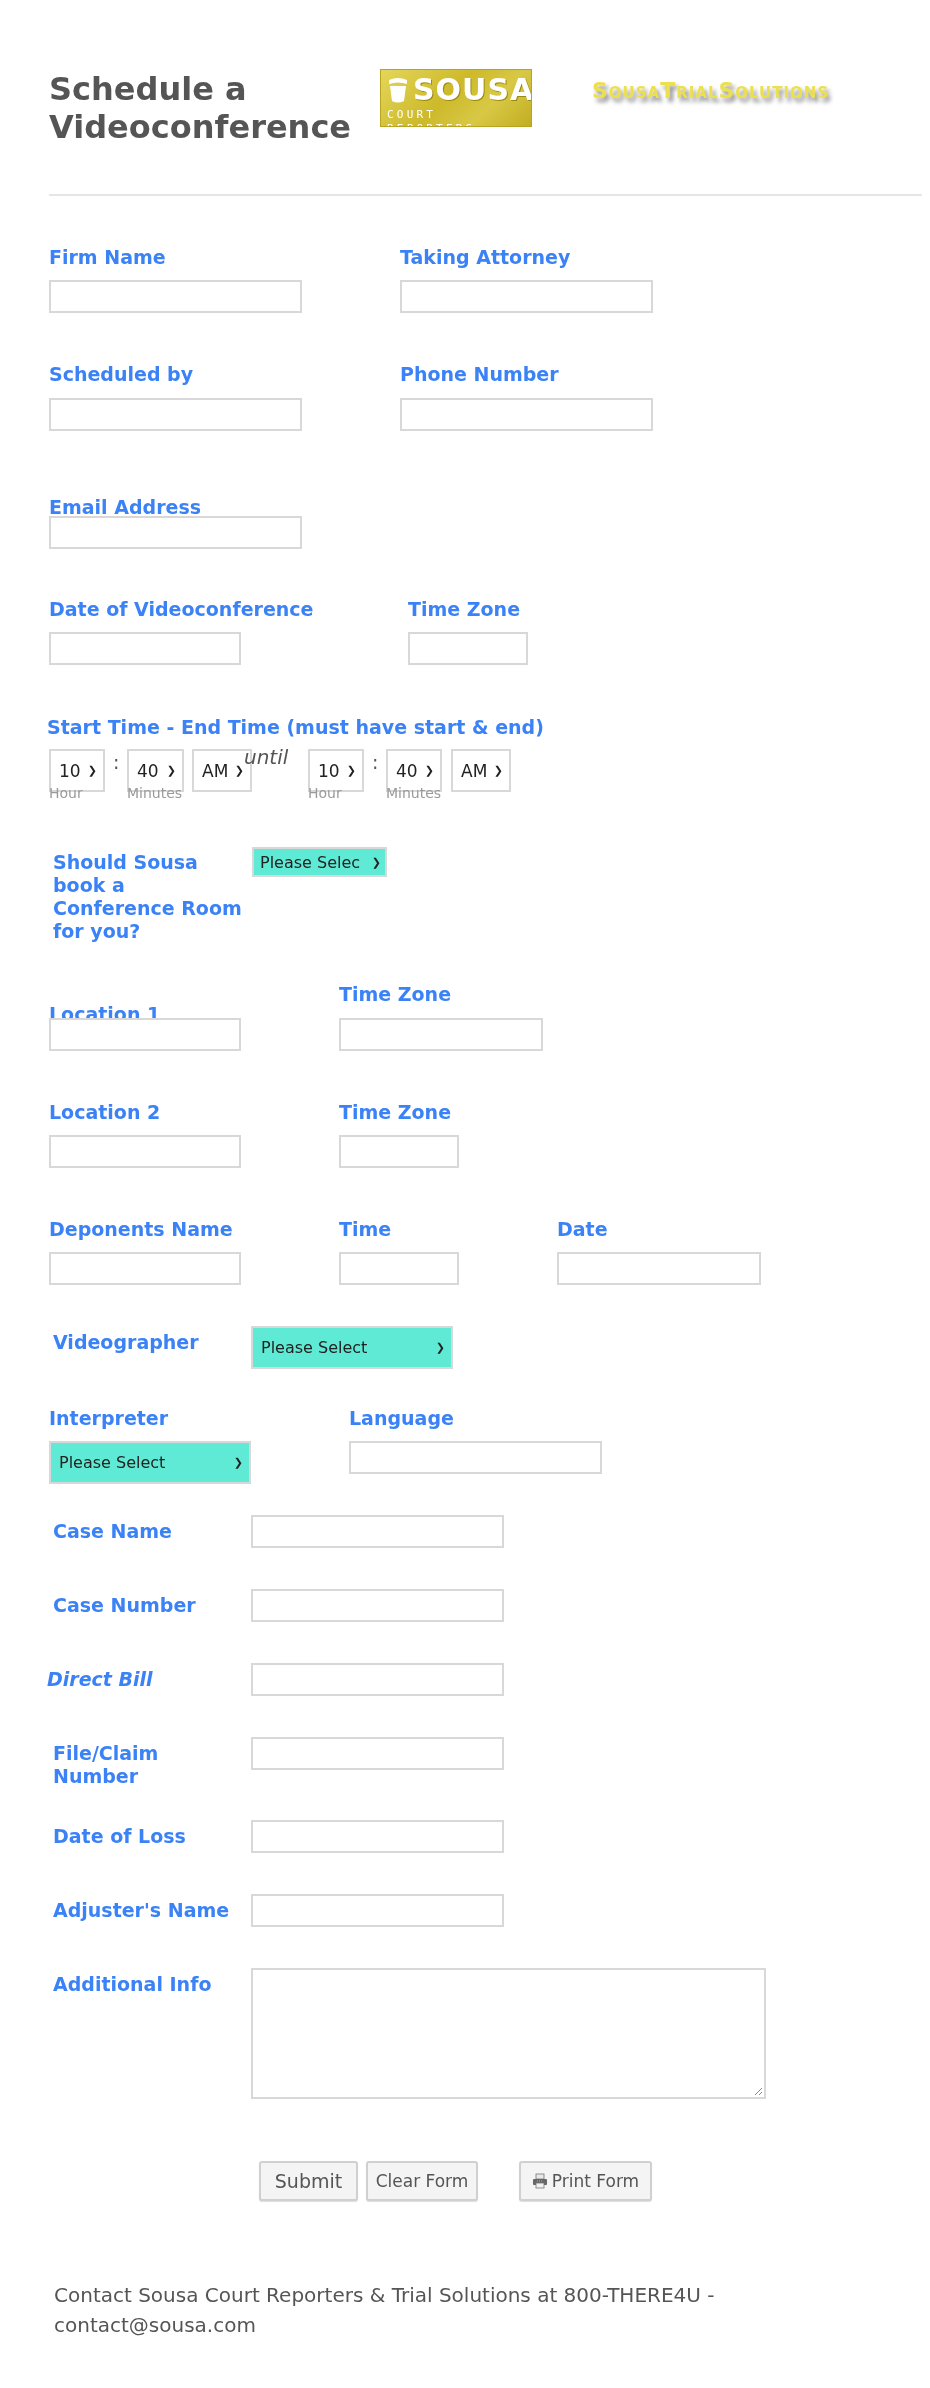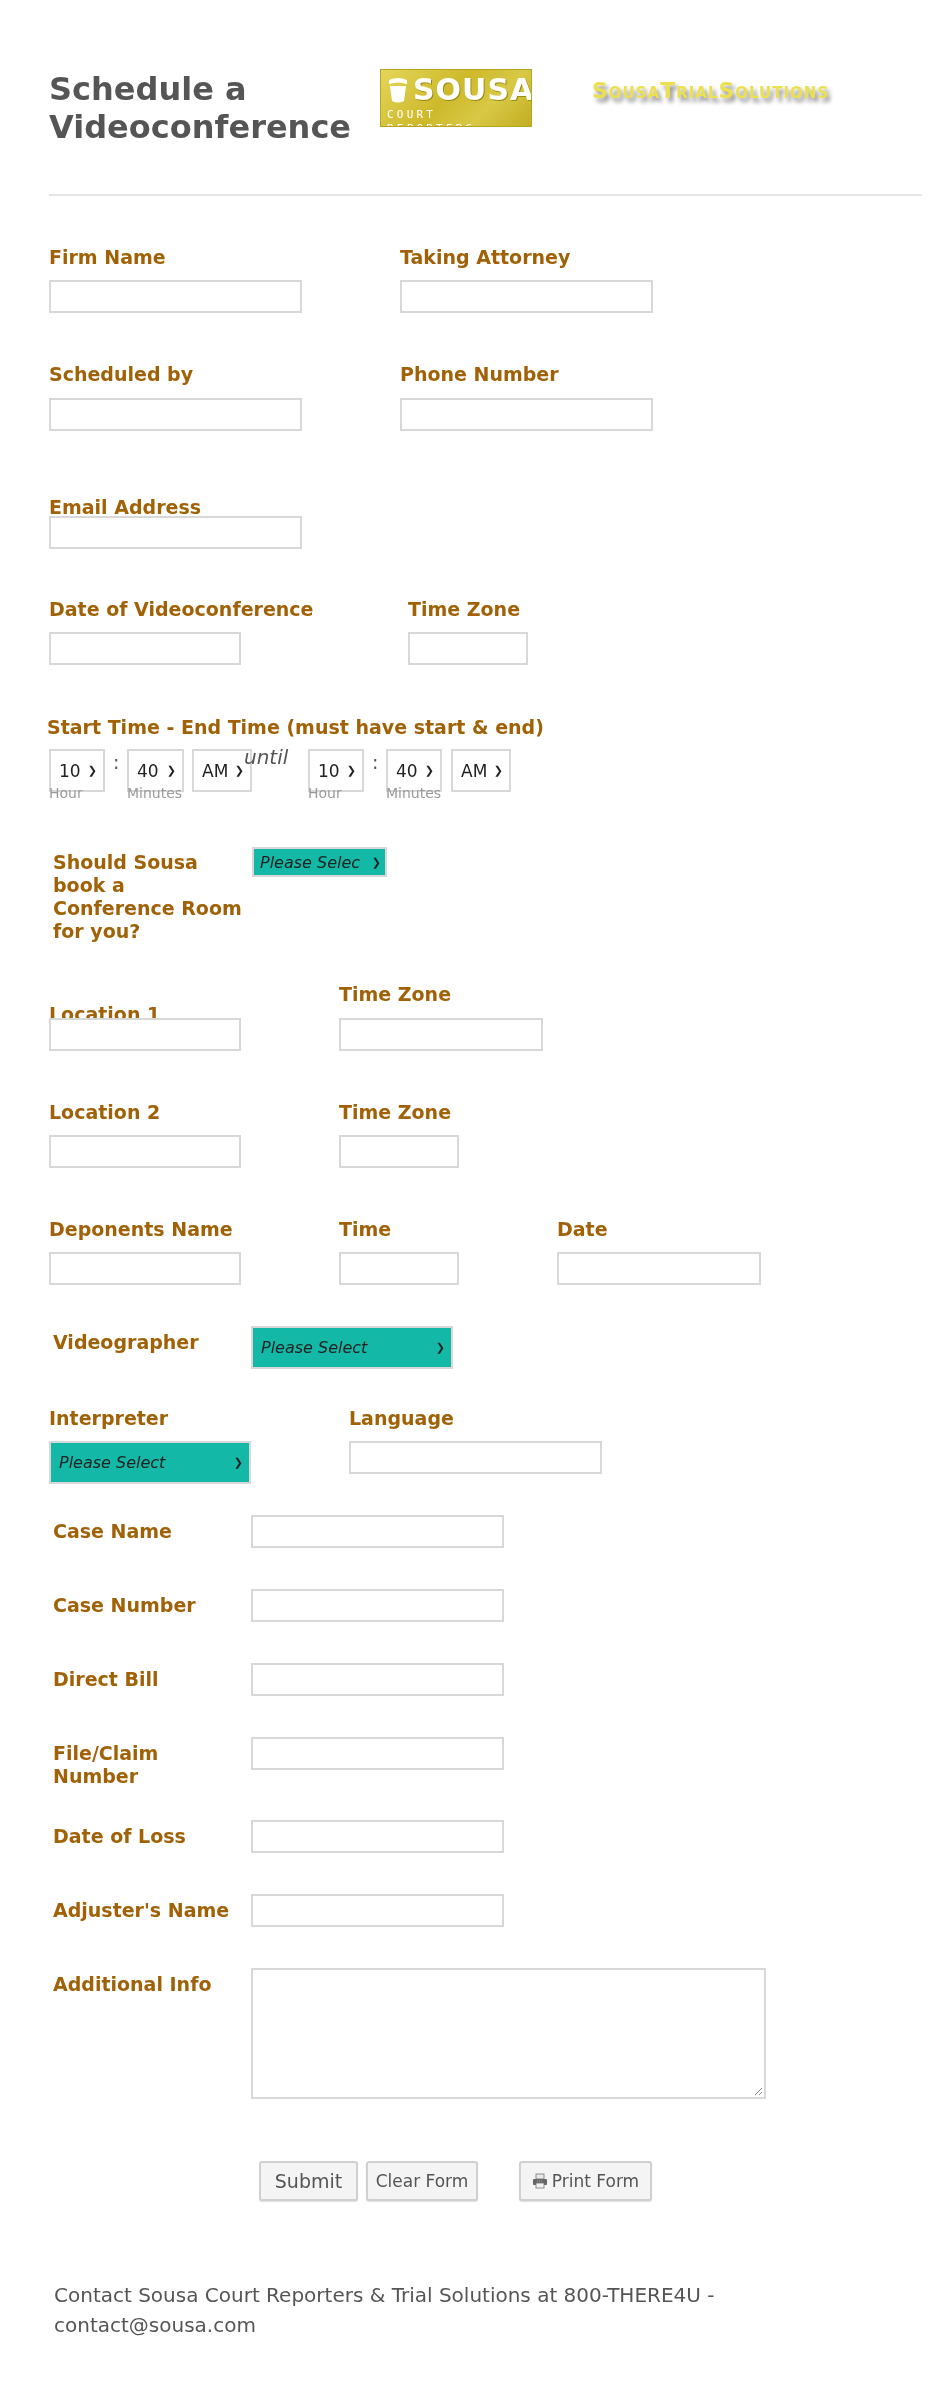--- a/index.html
+++ b/index.html
@@ -12,29 +12,29 @@
           border:1px solid #b8a41e; box-sizing:border-box; overflow:hidden; }
   .logo .cup { position:absolute; left:6px; top:6px; width:22px; height:28px; }
   .logo .sousa { position:absolute; left:32px; top:2px; font-size:30px; font-weight:bold; color:#ffffff;
                  letter-spacing:1px; font-family:"DejaVu Sans", sans-serif; line-height:36px;
                  text-shadow:1px 1px 0 #9b8a10; }
   .logo .court { position:absolute; left:6px; top:38px; font-size:11px; color:#ffffff; letter-spacing:3.2px;
                  font-family:"DejaVu Sans Mono", monospace; line-height:14px; }
   .tagline { left:592px; top:78px; font-size:22px; font-weight:bold; color:#ece04e; letter-spacing:1px;
              font-family:"DejaVu Sans", sans-serif; text-shadow:3px 4px 4px #8a8a8a; font-variant:small-caps; }
   .divider { left:49px; top:194px; width:873px; height:2px; background:#e6e6e6; }
-  .label { font-size:19px; font-weight:bold; color:#a16207; line-height:23px; white-space:nowrap; }
+  .label { font-size:19px; font-weight:bold; color:#3b82f6; line-height:23px; white-space:nowrap; }
   .label.wrap { white-space:normal; }
   .input { box-sizing:border-box; border:2px solid #d8d8d8; background:#fff; height:33px; }
   .textarea { box-sizing:border-box; border:2px solid #d8d8d8; background:#fff; }
   .resize { position:absolute; right:2px; bottom:2px; width:8px; height:8px; }
   .select { box-sizing:border-box; border:2px solid #d8d8d8; background:#fff; height:43px;
             font-size:17px; color:#222; display:flex; align-items:center; padding-left:8px; }
   .select .chev { margin-left:auto; margin-right:6px; font-size:11px; font-weight:bold; color:#222; }
-  .select.grey { background:#14b8a6; font-size:16px;font-style:italic; }
+  .select.grey { background:#5eead4; font-size:16px; }
   .sub { font-size:14px; color:#9a9a9a; }
   .sep { font-size:19px; color:#555; }
   .until { font-size:20px; color:#555; }
   .btn { box-sizing:border-box; border:2px solid #d0d0d0; border-radius:3px; background:#f4f4f4;
          height:40px; display:flex; align-items:center; justify-content:center; color:#555;
          font-size:17px; box-shadow:0 1px 1px #ddd; }
   .btn.submit { font-size:19px; }
   .printicon { width:16px; height:16px; margin-right:4px; }
   .contact { left:54px; top:2280px; width:700px; font-size:20px; line-height:30px; color:#555; }
 </style>
@@ -144,21 +144,21 @@
 </div>
 <div class="abs label" style="left:349px;top:1407px;">Language</div>
 <div class="abs input" style="left:349px;top:1441px;width:253px;"></div>
 
 <div class="abs label" style="left:53px;top:1520px;">Case Name</div>
 <div class="abs input" style="left:251px;top:1515px;width:253px;"></div>
 
 <div class="abs label" style="left:53px;top:1594px;">Case Number</div>
 <div class="abs input" style="left:251px;top:1589px;width:253px;"></div>
 
-<div class="abs label" style="left:53px;top:1668px;">Direct Bill</div>
+<div class="abs label" style="left:47px;top:1668px;font-style:italic;">Direct Bill</div>
 <div class="abs input" style="left:251px;top:1663px;width:253px;"></div>
 
 <div class="abs label wrap" style="left:53px;top:1742px;width:150px;">File/Claim Number</div>
 <div class="abs input" style="left:251px;top:1737px;width:253px;"></div>
 
 <div class="abs label" style="left:53px;top:1825px;">Date of Loss</div>
 <div class="abs input" style="left:251px;top:1820px;width:253px;"></div>
 
 <div class="abs label" style="left:53px;top:1899px;">Adjuster's Name</div>
 <div class="abs input" style="left:251px;top:1894px;width:253px;"></div>

